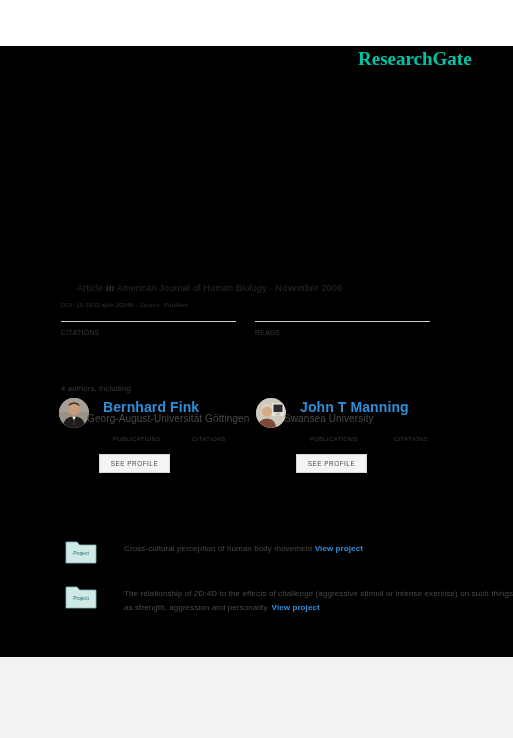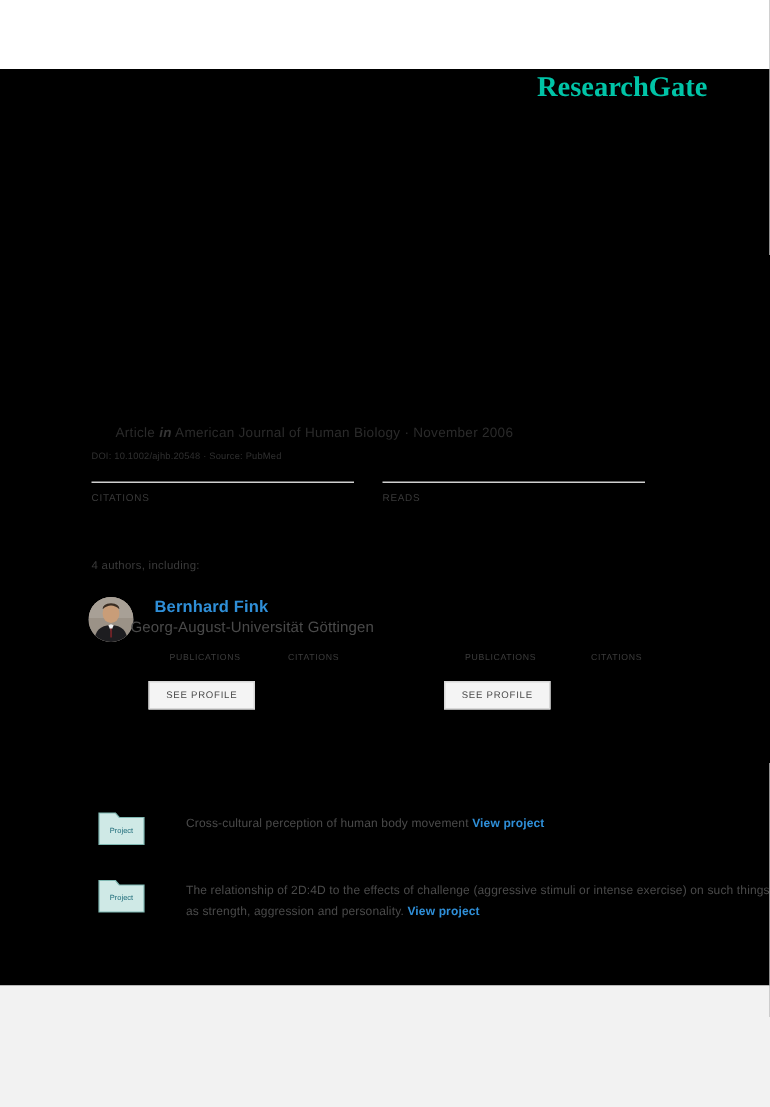--- a/index.html
+++ b/index.html
@@ -93,21 +93,21 @@
     font-size: 6.6px;
     color: #3a3a3a;
     letter-spacing: 0.5px;
   }
   .label-citations { left: 61px; }
   .label-reads     { left: 255px; }
 
   
   .authors-head {
     position: absolute;
-    left: 61px; top: 372px;
+    left: 61px; top: 384px;
     font-size: 7.6px;
     color: #3b3b3b;
     letter-spacing: 0.2px;
     text-align: right;
   }
 
   
   .author {
     position: absolute;
     top: 396px;
@@ -123,21 +123,21 @@
     width: 30px; height: 30px;
     border-radius: 50%;
     overflow: hidden;
     background: #8a8a8a;
   }
   .avatar svg { display: block; width: 30px; height: 30px; }
 
   .author-name {
     position: absolute;
     left: 44px; top: 3px;
-    font-size: 11px;
+    font-size: 14px;
     font-weight: bold;
     color: #2f8fd8;
     white-space: nowrap;
     letter-spacing: 0.1px;
   }
   .author-affil {
     position: absolute;
     left: 28px; top: 17px;
     font-size: 10px;
     color: #4a4a4a;
@@ -261,20 +261,35 @@
         <rect x="14.4" y="21" width="1.3" height="6" fill="#6d2327"></rect>
       </svg>
     </div>
     <div class="author-name">Bernhard Fink</div>
     <div class="author-affil">Georg-August-Universität Göttingen</div>
   </div>
   <div class="metric-label m-l-pub">PUBLICATIONS</div>
   <div class="metric-label m-l-cit">CITATIONS</div>
   <div class="see-profile sp-left">SEE PROFILE</div>
 
+  <div class="author author-right">
+    <div class="avatar">
+      <svg viewBox="0 0 30 30" xmlns="http://www.w3.org/2000/svg">
+        <rect width="30" height="30" fill="#cfc8bd"></rect>
+        <rect x="16" y="5" width="12" height="13" fill="#e6e2da"></rect>
+        <rect x="17.5" y="6.6" width="9" height="7.4" fill="#2b2b33"></rect>
+        <rect x="19.5" y="14.6" width="5" height="3" fill="#c9c4bb"></rect>
+        <ellipse cx="11" cy="13" rx="5" ry="5.8" fill="#d9ab84"></ellipse>
+        <path d="M6 11.4 Q11 5.6 16 11 Q16.4 6 11 5.6 Q5.6 6.2 6 11.4 Z" fill="#d8d4cc"></path>
+        <path d="M2 30 Q2 21 11 20.4 Q20 21 20 30 Z" fill="#7d4a3a"></path>
+      </svg>
+    </div>
+    <div class="author-name">John T Manning</div>
+    <div class="author-affil">Swansea University</div>
+  </div>
   <div class="metric-label m-r-pub">PUBLICATIONS</div>
   <div class="metric-label m-r-cit">CITATIONS</div>
   <div class="see-profile sp-right">SEE PROFILE</div>
 
 
   <div class="project-row proj-1">
     <div class="folder">
       <svg viewBox="0 0 32 26" xmlns="http://www.w3.org/2000/svg">
         <path d="M1 4 H12 L14.5 7 H31 V25 H1 Z" fill="#cfe9e6" stroke="#7fb8b2" stroke-width="0.8"></path>
         <text x="16" y="17" font-family="Liberation Sans, sans-serif" font-size="5" fill="#1c6a78" text-anchor="middle">Project</text>

